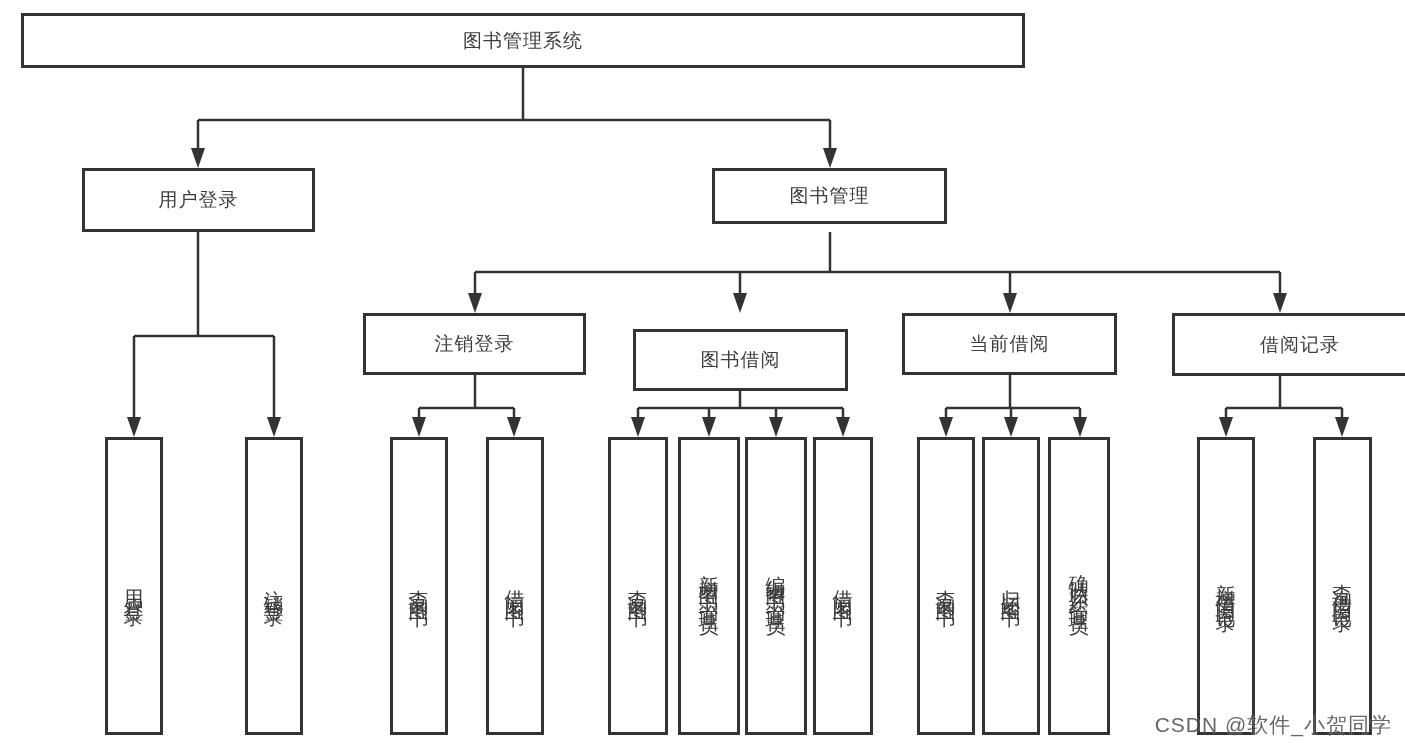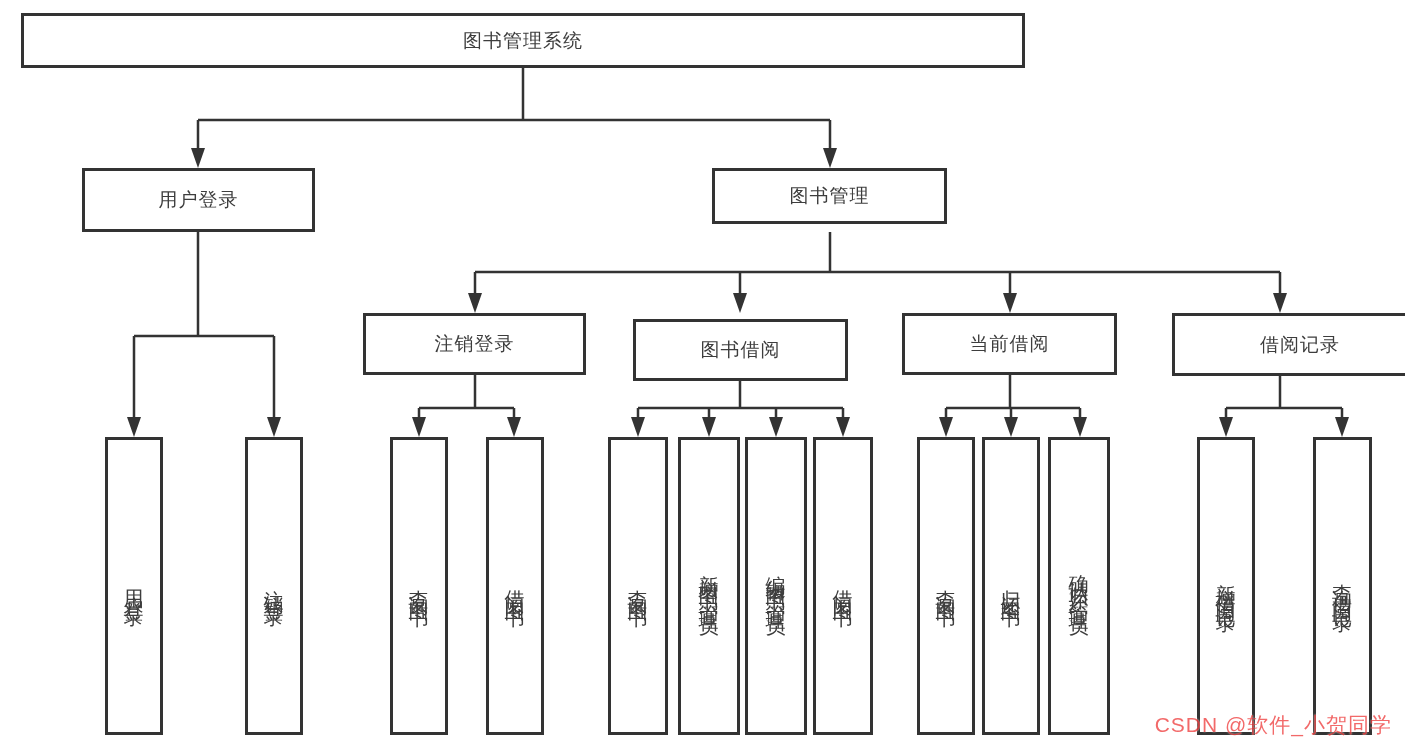--- a/index.html
+++ b/index.html
@@ -12,21 +12,21 @@
     position:absolute;background:#ffffff;border:3px solid #333333;box-sizing:border-box;
     display:flex;align-items:center;justify-content:center;z-index:2;
   }
   .hnode span{font-size:19px;letter-spacing:1px;white-space:nowrap;}
   .vnode .vtext{
     writing-mode:vertical-lr;text-orientation:mixed;
     font-size:20px;letter-spacing:6px;line-height:1;
   }
   #watermark{
     position:absolute;right:13px;bottom:8px;z-index:5;
-    font-size:21px;color:#ef4444;opacity:.8;letter-spacing:1px;
+    font-size:21px;color:#404040;opacity:.8;letter-spacing:1px;
     text-shadow:0 0 2px #ffffff;white-space:nowrap;
   }
 </style>
 </head>
 <body>
 
 <div id="stage">
 
   <svg id="connectors" viewBox="0 0 1405 747" xmlns="http://www.w3.org/2000/svg">
     <g stroke="#333333" stroke-width="2.5" fill="none">
@@ -75,21 +75,21 @@
   <div class="hnode" style="left:82px;top:168px;width:233px;height:64px">
     <span>用户登录</span>
   </div>
   <div class="hnode" style="left:712px;top:168px;width:235px;height:56px">
     <span>图书管理</span>
   </div>
 
   <div class="hnode" style="left:363px;top:313px;width:223px;height:62px">
     <span>注销登录</span>
   </div>
-  <div class="hnode" style="left:633px;top:319px;width:215px;height:62px">
+  <div class="hnode" style="left:633px;top:329px;width:215px;height:62px">
     <span>图书借阅</span>
   </div>
   <div class="hnode" style="left:902px;top:313px;width:215px;height:62px">
     <span>当前借阅</span>
   </div>
   <div class="hnode" style="left:1172px;top:313px;width:256px;height:63px">
     <span>借阅记录</span>
   </div>
 
   <div class="vnode" style="left:105px;top:437px;width:58px;height:298px">

